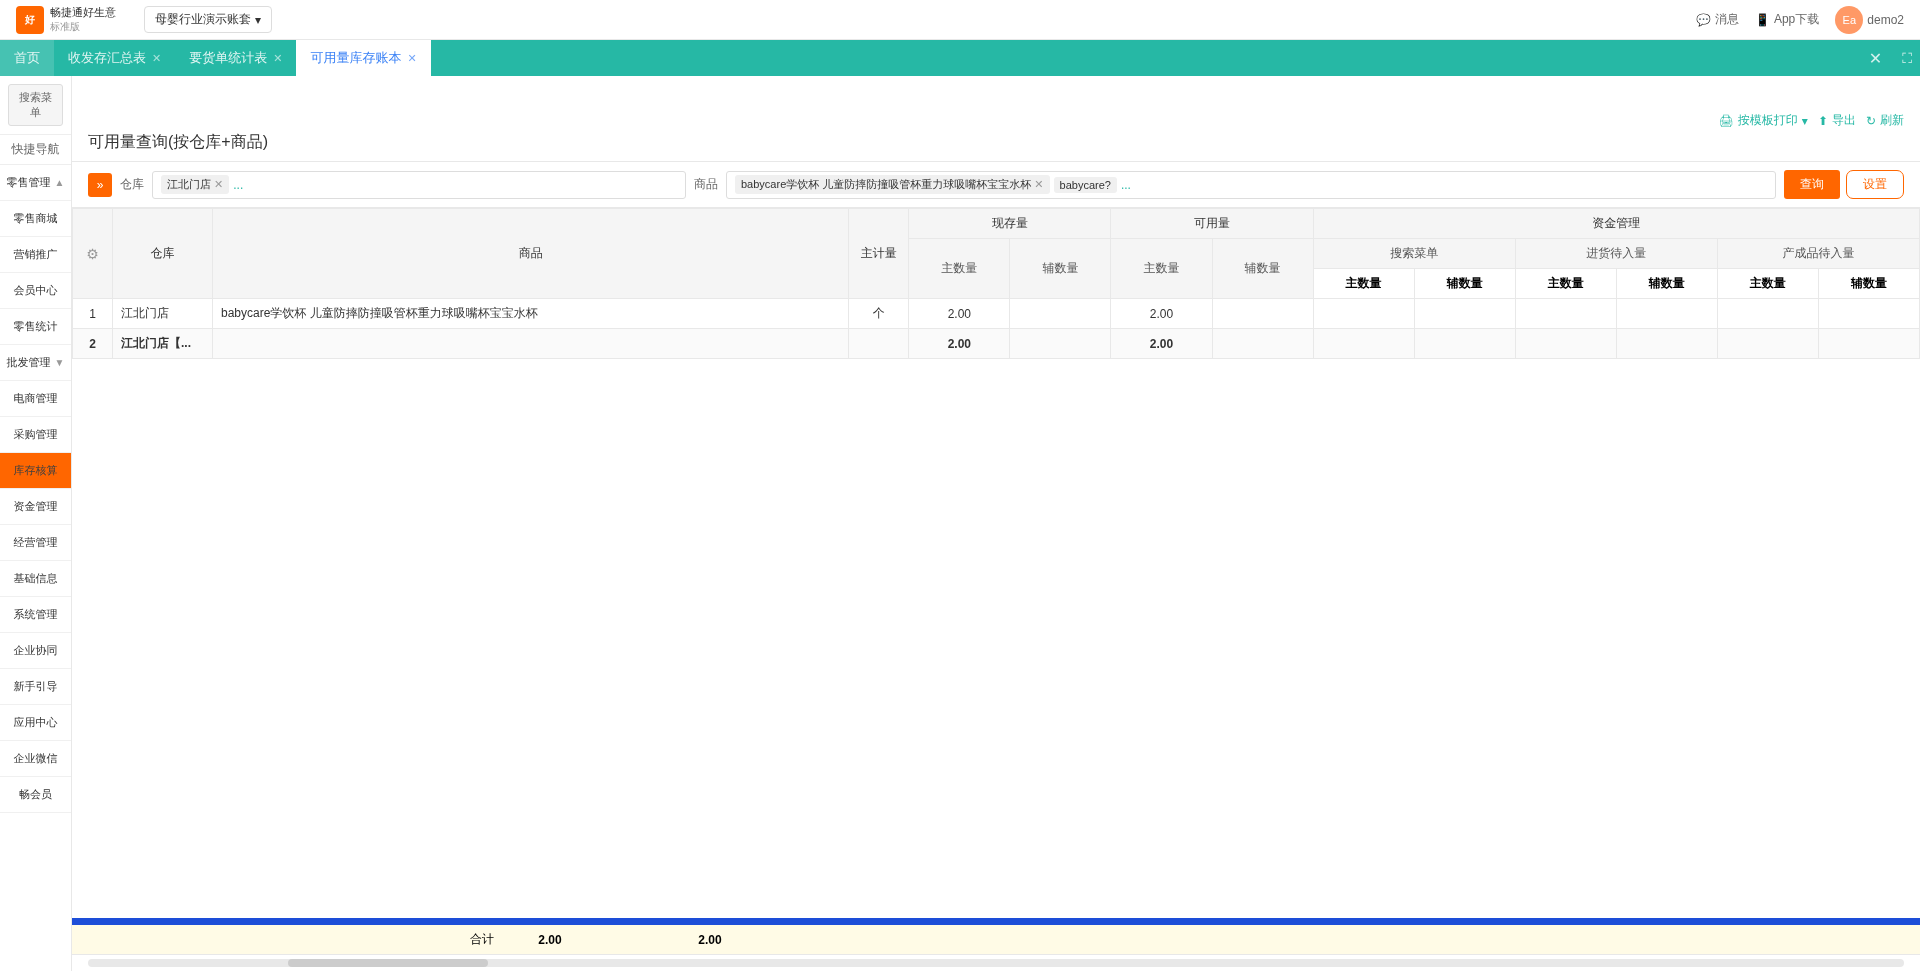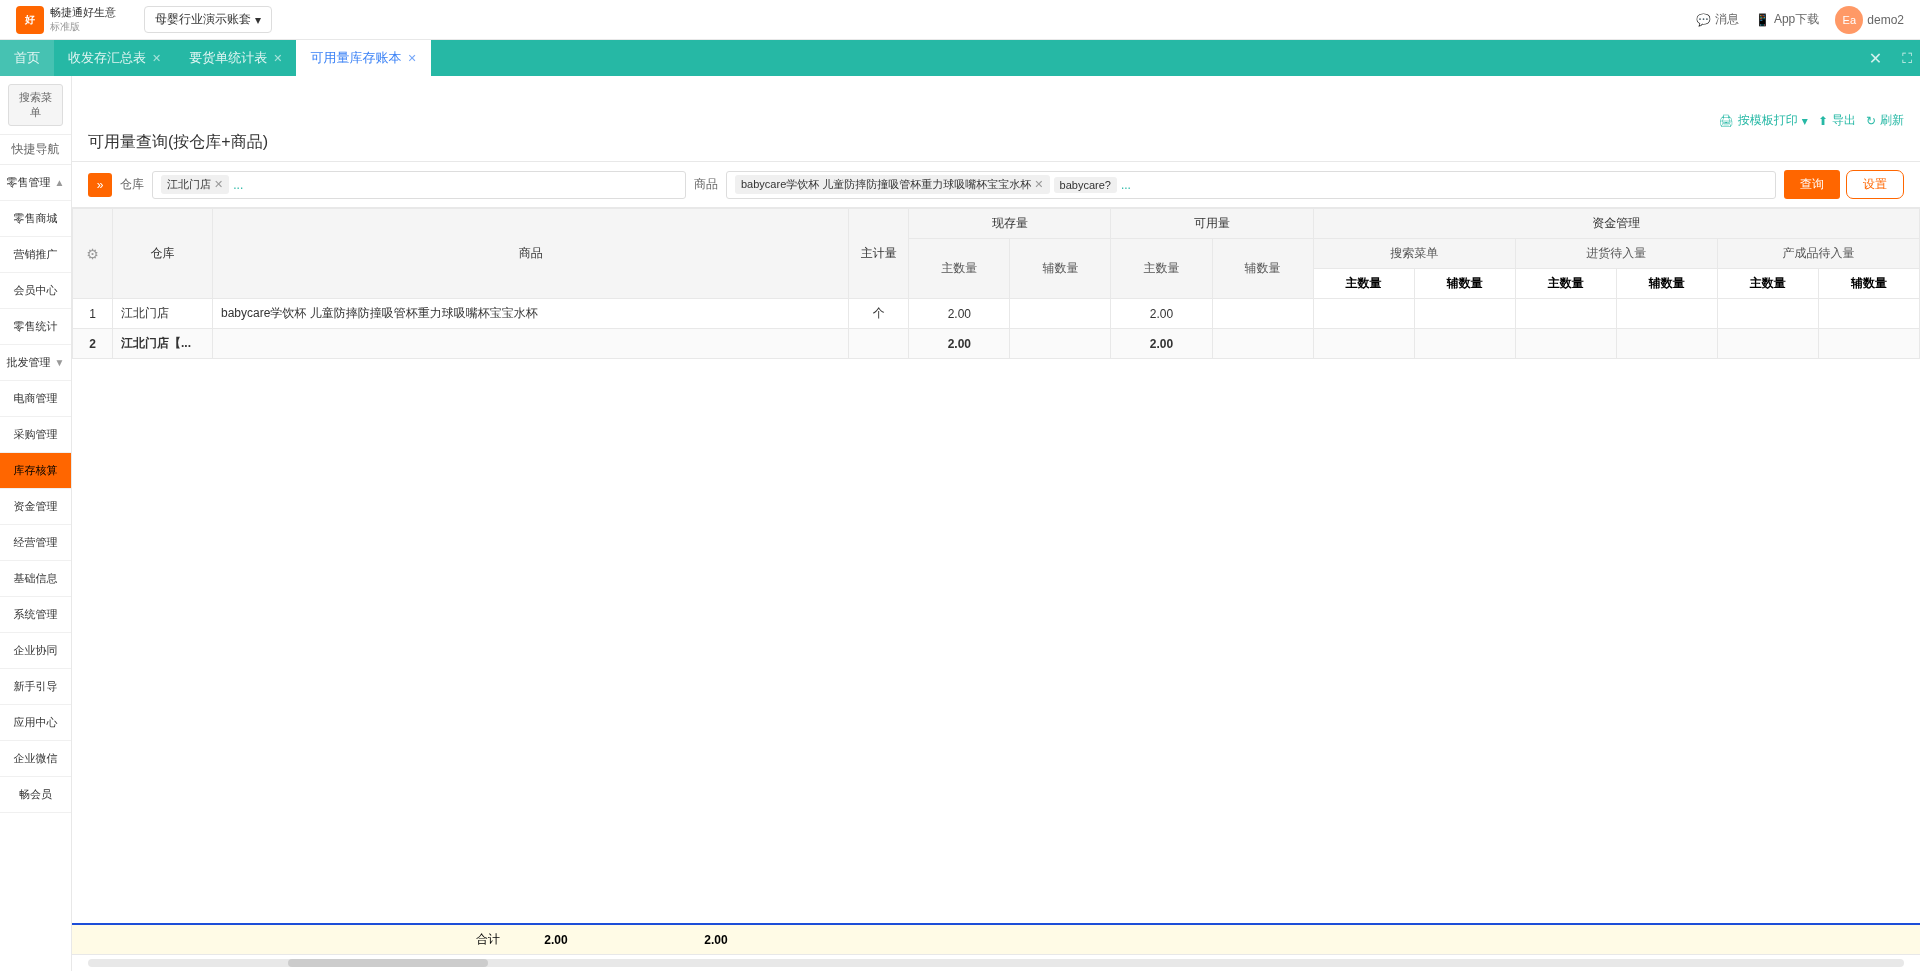--- a/index.html
+++ b/index.html
@@ -74,21 +74,21 @@
       text-align: center;
       font-size: 12px;
       color: #333;
       cursor: pointer;
       border-bottom: 1px solid #f0f0f0;
       display: flex;
       flex-direction: column;
       align-items: center;
       gap: 2px;
     }
-    .sidebar-item.active { background: #ff6600; color: #000000; }
+    .sidebar-item.active { background: #ff6600; color: #404040; }
     .sidebar-item .item-label { font-size: 11px; }
     .sidebar-item.has-arrow { flex-direction: row; justify-content: center; gap: 4px; }
     .expand-arrow { font-size: 10px; color: #999; }
 
     
     .content { flex: 1; display: flex; flex-direction: column; overflow: hidden; background: #f0f0f0; }
 
     
     .page-header {
       background: #fff;
@@ -134,22 +134,22 @@
     .data-table td { color: #333; }
     .data-table td.text-left { text-align: left; }
     .col-no { width: 40px; }
     .col-warehouse { width: 100px; }
     .col-product { min-width: 200px; }
     .col-unit { width: 60px; }
 
     
     .table-footer {
       background: #fffbe6;
-      border-top: 2px solid #1d4ed8;
-      padding: 6px 14px;
+      border-top: 7px solid #1d4ed8;
+      padding: 6px 8px;
       display: flex;
       align-items: center;
       font-size: 12px;
       flex-shrink: 0;
     }
 
     
     .scroll-bar-area { background: #fff; padding: 4px 16px; border-top: 1px solid #e8e8e8; flex-shrink: 0; }
     .scroll-bar { width: 100%; height: 8px; background: #e8e8e8; border-radius: 4px; position: relative; cursor: pointer; }
     .scroll-thumb { width: 200px; height: 8px; background: #ccc; border-radius: 4px; position: absolute; left: 200px; }

